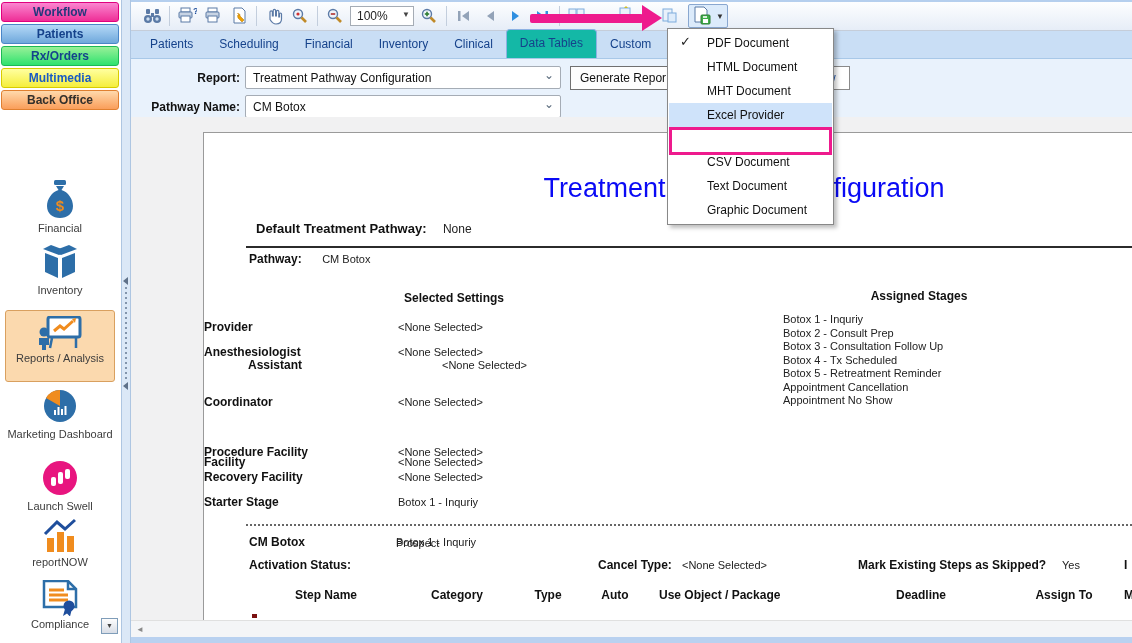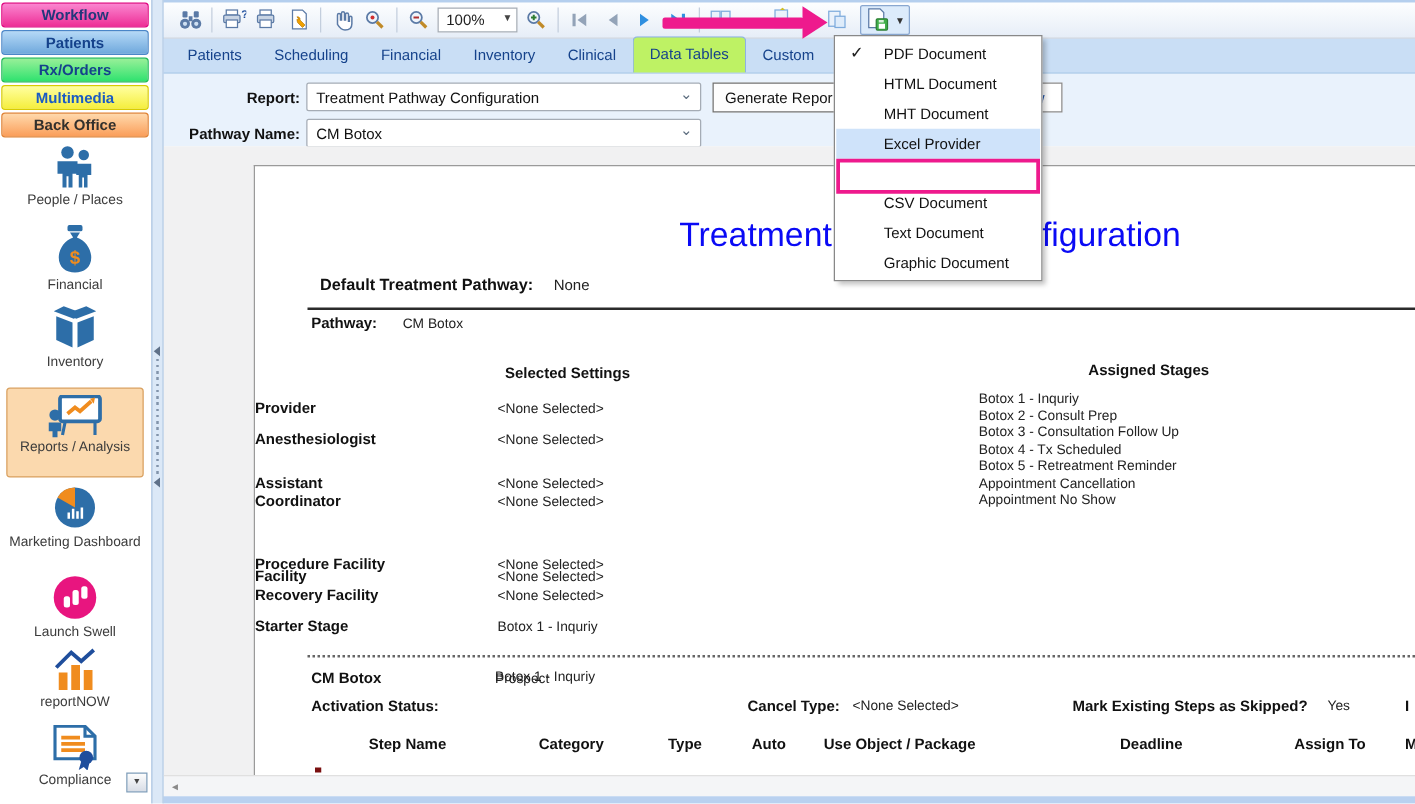--- a/index.html
+++ b/index.html
@@ -42,21 +42,21 @@
   .zoom-combo { width:64px; height:20px; background:#fff; border:1px solid #a5acb5; font-size:12px; color:#222;
                 display:flex; align-items:center; padding-left:6px; cursor:pointer; position:relative; margin:0 2px; flex:0 0 auto;}
   .zoom-combo .dd { position:absolute; right:3px; top:3px; font-size:8px; color:#444; }
   .export-group { display:flex; align-items:center; border:1px solid #89a7d0; background:#dcebfb; border-radius:2px;
                   height:24px; padding:0 3px; margin-left:6px; cursor:pointer; flex:0 0 auto;}
   .export-group .dd { font-size:8px; color:#333; margin-left:4px; }
 
   .tabbar { position:absolute; left:0; top:31px; width:1001px; height:28px; background:#c9def5;
             border-bottom:1px solid #a8c8e8; display:flex; align-items:flex-end; padding-left:6px; }
   .tab { font-size:12px; color:#15428b; padding:6px 13px 7px 13px; cursor:pointer; }
-  .tab.active { background:#bef264; border:1px solid #8db2e3; border-bottom:none; border-radius:4px 4px 0 0;
+  .tab.active { background:#14b8a6; border:1px solid #8db2e3; border-bottom:none; border-radius:4px 4px 0 0;
                 font-weight:normal; padding-bottom:8px; }
 
   .controls { position:absolute; left:0; top:59px; width:1001px; height:58px; background:#e9f2fc; }
   .ctl-label { position:absolute; font-size:12px; font-weight:bold; color:#111; text-align:right; width:100px; }
   .combo { position:absolute; height:23px; background:#fff; border:1px solid #a5acb5; border-radius:2px;
            font-size:12px; color:#111; display:flex; align-items:center; padding-left:7px; cursor:pointer; }
   .combo .dd { position:absolute; right:6px; top:1px; color:#5a6b7d; font-size:12px; }
   .gen-btn { position:absolute; left:439px; top:7px; width:112px; height:24px; background:#fdfdfd;
              border:1px solid #707070; font-size:12px; color:#111; cursor:pointer;
              font-family:"Liberation Sans",sans-serif; text-align:left; padding-left:9px; }
@@ -110,31 +110,20 @@
 
 <div class="screen">
 
   <div class="sidebar">
     <div class="nav-btn nav-wf">Workflow</div>
     <div class="nav-btn nav-pt">Patients</div>
     <div class="nav-btn nav-rx">Rx/Orders</div>
     <div class="nav-btn nav-mm">Multimedia</div>
     <div class="nav-btn nav-bo">Back Office</div>
 
-    <div class="side-item" style="top:116px;">
-      <svg class="ic" width="40" height="36" viewBox="0 0 40 36">
-        <g fill="#2d6ea8">
-          <circle cx="14" cy="6" r="5"></circle>
-            <path d="M6 13h16v10h-4v11h-3.2v-9h-1.6v9H10V23H6z"></path>
-          <circle cx="27" cy="8" r="4.2"></circle>
-            <path d="M21 15h12v9h-3v10h-2.8v-8h-1.4v8H23V24h-2z"></path>
-        </g>
-      </svg>
-      <div class="lbl">People / Places</div>
-    </div>
 
     <div class="side-item" style="top:180px;">
       <svg class="ic" width="34" height="40" viewBox="0 0 34 40">
         <rect x="11" y="0" width="12" height="5" rx="1.5" fill="#2d6ea8"></rect>
         <path fill="#2d6ea8" d="M13 6h8l-2.5 4C25 12 30 19 30 26c0 8-6 12-13 12S4 34 4 26c0-7 5-14 11.5-16z"></path>
         <text x="17" y="31" font-size="15" font-weight="bold" fill="#f08c1e" text-anchor="middle">$</text>
       </svg>
       <div class="lbl">Financial</div>
     </div>
 
@@ -387,21 +376,21 @@
         <div class="row" style="left:45px; top:116px;">
           <span class="b12">Pathway:</span>
           <span class="v11" style="margin-left:16px;">CM Botox</span>
         </div>
 
         <div class="row b12" style="left:100px; top:158px; width:300px; text-align:center;">Selected Settings</div>
         <div class="row b12" style="left:565px; top:156px; width:300px; text-align:center;">Assigned Stages</div>
 
         <div class="set-row" style="top:184px;"><span class="sl">Provider</span><span class="sv">&lt;None Selected&gt;</span></div>
         <div class="set-row" style="top:209px;"><span class="sl">Anesthesiologist</span><span class="sv">&lt;None Selected&gt;</span></div>
-        <div class="set-row" style="top:244px;"><span class="sl">Assistant</span><span class="sv">&lt;None Selected&gt;</span></div>
+        <div class="set-row" style="top:222px;margin-left:44px;"><span class="sl">Assistant</span><span class="sv">&lt;None Selected&gt;</span></div>
         <div class="set-row" style="top:259px;"><span class="sl">Coordinator</span><span class="sv">&lt;None Selected&gt;</span></div>
         <div class="set-row" style="top:286px;margin-top:33px;"><span class="sl">Facility</span><span class="sv">&lt;None Selected&gt;</span></div>
         <div class="set-row" style="top:309px;"><span class="sl">Procedure Facility</span><span class="sv">&lt;None Selected&gt;</span></div>
         <div class="set-row" style="top:334px;"><span class="sl">Recovery Facility</span><span class="sv">&lt;None Selected&gt;</span></div>
         <div class="set-row" style="top:359px;"><span class="sl">Starter Stage</span><span class="sv">Botox 1 - Inquriy</span></div>
 
         <div class="stages">
           <div>Botox 1 - Inquriy</div>
           <div>Botox 2 - Consult Prep</div>
           <div>Botox 3 - Consultation Follow Up</div>

